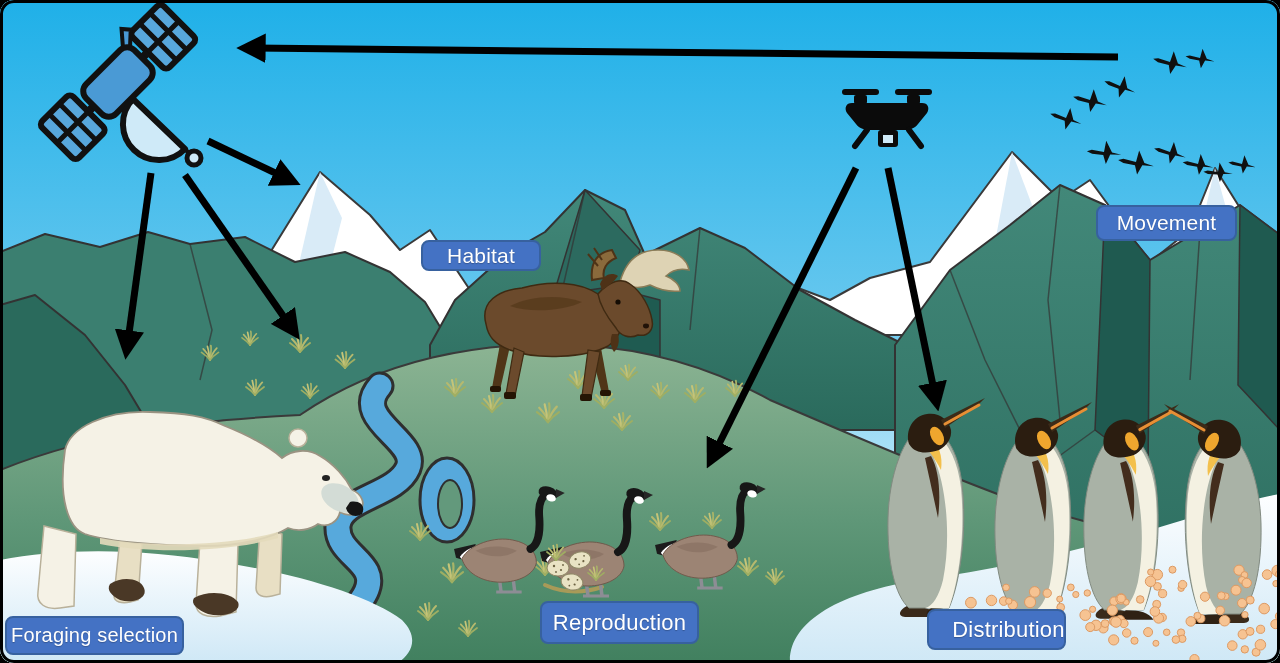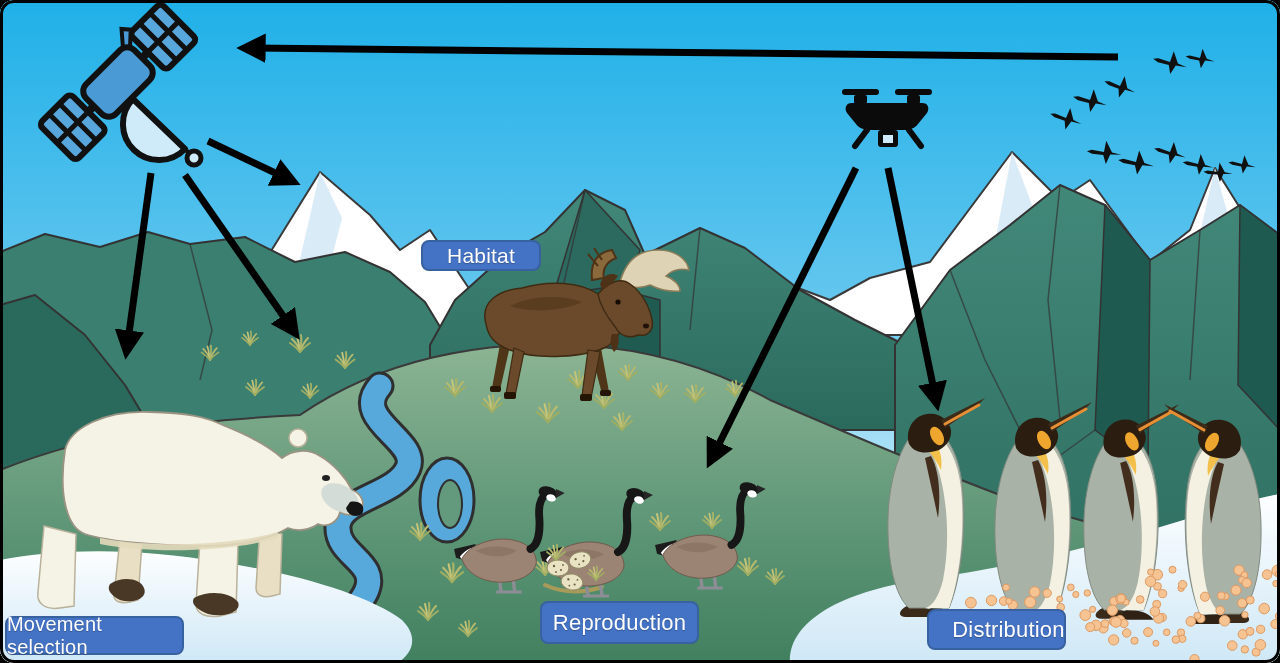--- a/index.html
+++ b/index.html
@@ -374,18 +374,19 @@
     <use href="#bird" transform="translate(1104,152) scale(-1,1) rotate(4)"></use>
     <use href="#bird" transform="translate(1136,162) scale(-1.05,1.05)"></use>
     <use href="#bird" transform="translate(1170,152) scale(-0.95,0.95) rotate(-6)"></use>
     <use href="#bird" transform="translate(1198,164) scale(-0.9,0.9)"></use>
     <use href="#bird" transform="translate(1218,172) scale(-0.85,0.85) rotate(6)"></use>
     <use href="#bird" transform="translate(1242,164) scale(-0.8,0.8)"></use>
   </g>
 </svg>
 
   <div class="label label-foraging">Habitat</div>
-  <div class="label label-habitat">Movement selection</div>
+  <div class="label label-movement">Movement</div>
+  <div class="label label-habitat">Foraging selection</div>
   <div class="label label-reproduction">Reproduction</div>
   <div class="label label-distribution">Distribution</div>
 
   <div class="frame"></div>
 </div>
 
 </body></html>

